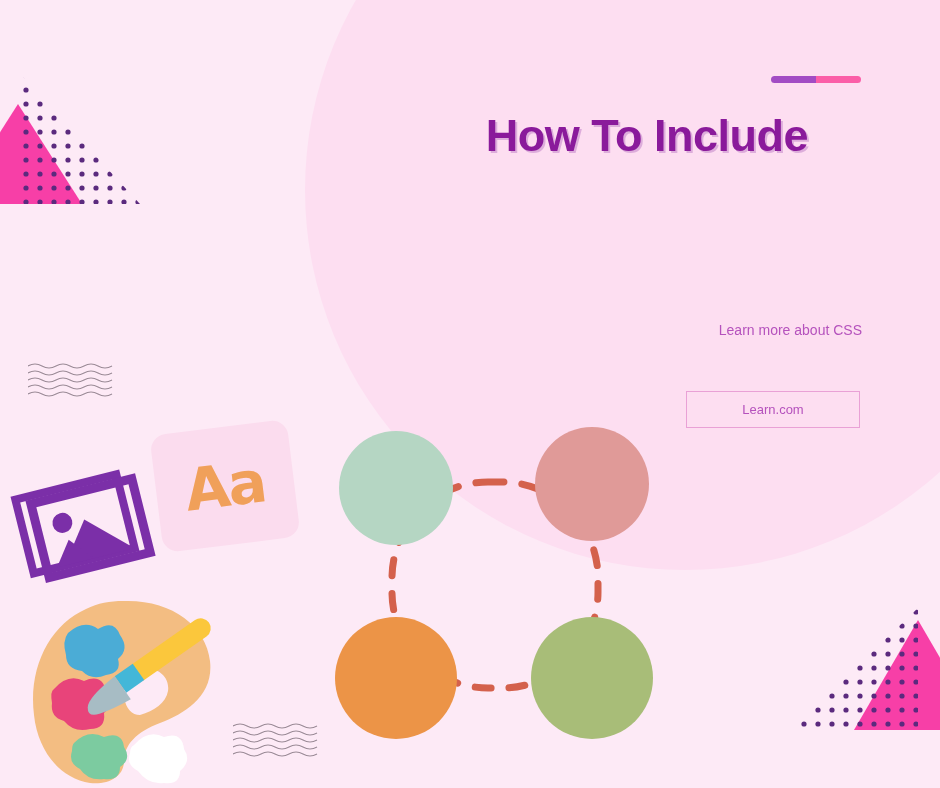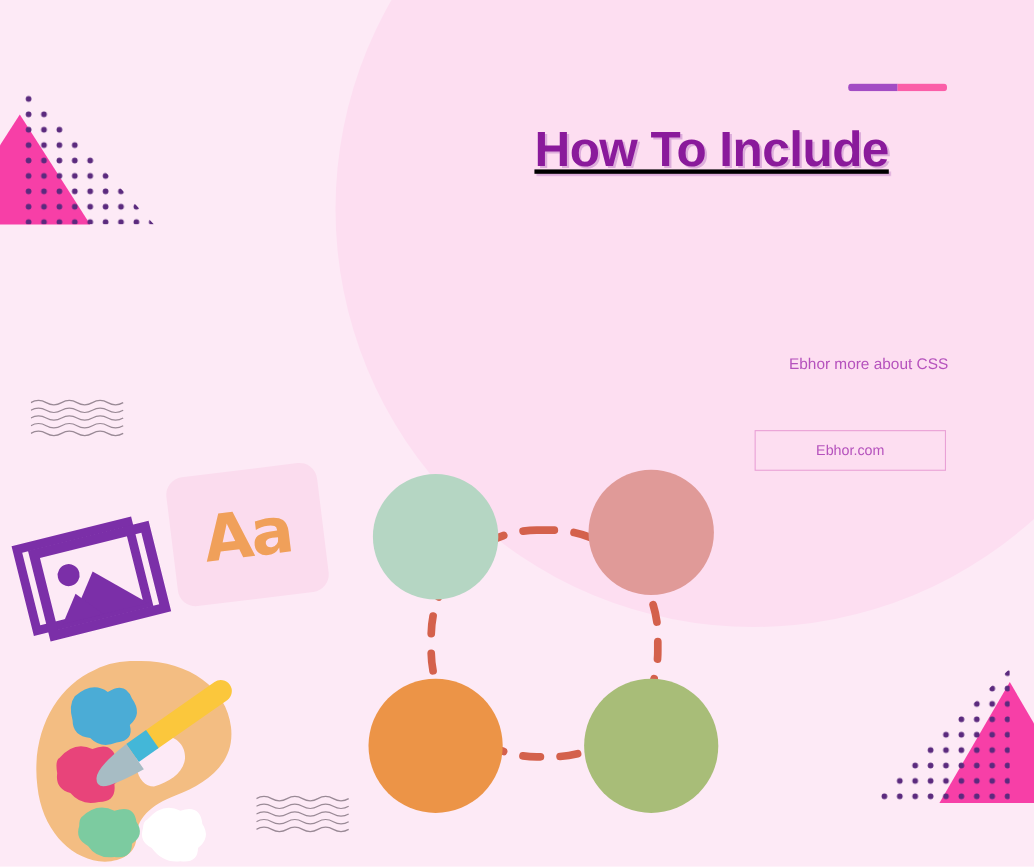--- a/index.html
+++ b/index.html
@@ -41,21 +41,20 @@
   .accent-bar .seg-a { width: 50%; background: #a24cc4; }
   .accent-bar .seg-b { width: 50%; background: #fb5ea8; }
 
   
   .title-block {
     position: absolute;
     left: 380px;
     top: 98px;
     width: 428px;
     text-align: right;
-    text-decoration: underline;
   }
   .title-line {
     color: #8a1a9b;
     font-size: 45px;
     font-weight: bold;
     letter-spacing: -0.5px;
     line-height: 76px;
     white-space: nowrap;
     text-shadow: 2px 2px 0 rgba(150, 60, 170, 0.30);
   }
@@ -242,16 +241,16 @@
 
   <div class="accent-bar">
     <span class="seg-a"></span>
     <span class="seg-b"></span>
   </div>
 
   <div class="title-block">
     <div class="title-line">How To Include</div>
   </div>
 
-  <div class="learn-more">Ebhor more about CSS</div>
-  <div class="cta-button">Ebhor.com</div>
+  <div class="learn-more">Learn more about CSS</div>
+  <div class="cta-button">Learn.com</div>
 
 </div>
 
 </body></html>

